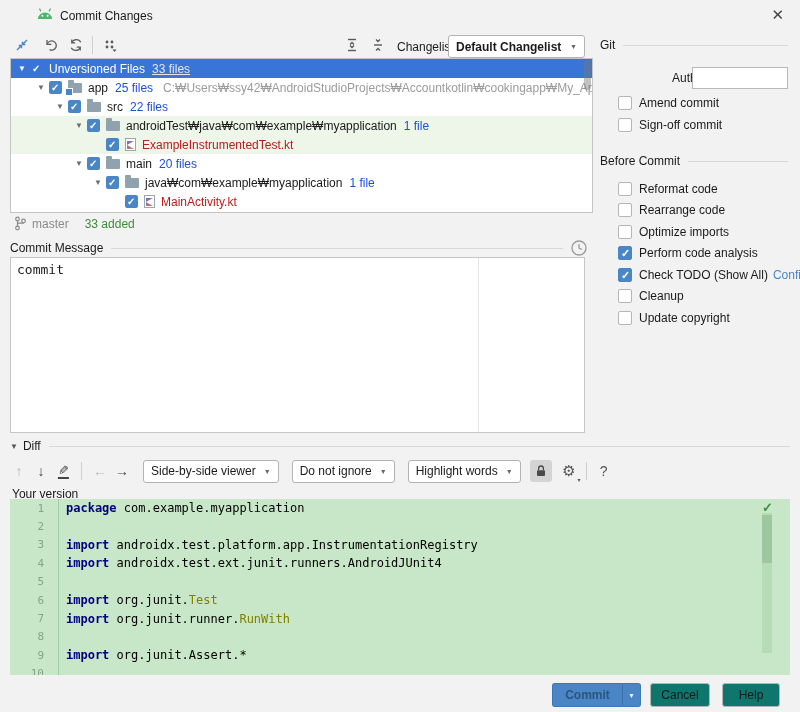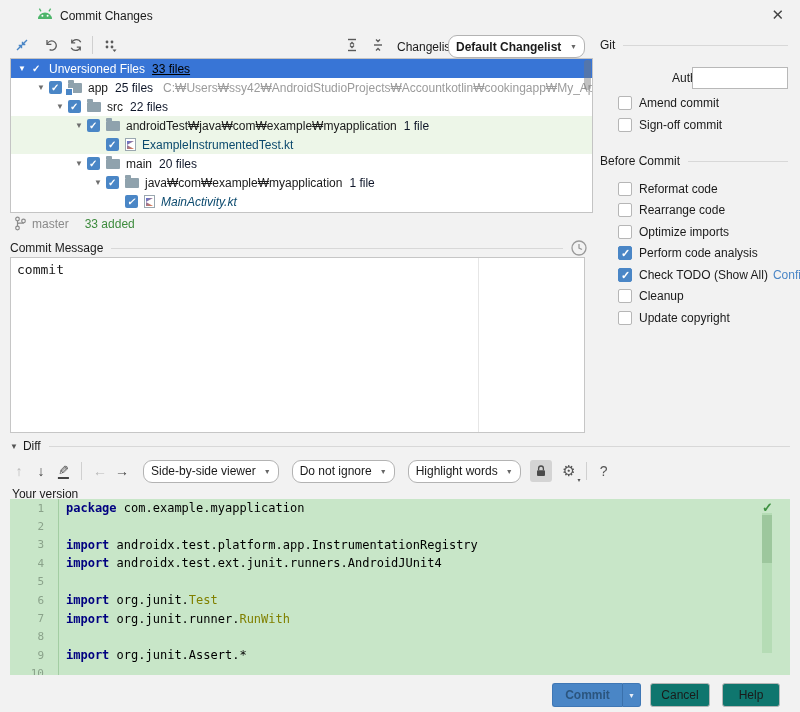--- a/index.html
+++ b/index.html
@@ -11,21 +11,21 @@
 
   
   .title-text { left:60px; top:9px; }
   .close-x { right:16px; top:6px; font-size:15px; color:#444; cursor:default; }
 
   
   .tbtn { width:24px; height:24px; display:flex; align-items:center; justify-content:center; }
   .vsep { width:1px; height:18px; background:#d0d0d0; }
 
   .combo { display:flex; align-items:center; padding:0 7px; background:#fff;
-           border:1px solid #b3b3b3; border-radius:9px; height:23px; }
+           border:1px solid #b3b3b3; border-radius:3px; height:23px; }
   .combo .val { flex:1; white-space:nowrap; }
   .combo .arr { font-size:7px; color:#666; margin-left:8px; }
 
   
   .tree { left:10px; top:58px; width:583px; height:155px; background:#fff;
           border:1px solid #c4c4c4; overflow:hidden; }
   .trow { display:flex; align-items:center; height:19px; white-space:nowrap; }
   .trow.green { background:#edf6e8; }
   .trow.selected { background:#3875d6; color:#fff; }
   .tarrow { width:10px; margin-right:3px; font-size:8px; color:#6e6e6e; text-align:center; flex:none; }
@@ -41,23 +41,23 @@
   .ficon::before { content:""; position:absolute; top:-3px; left:0; width:6px; height:3px;
                    background:#8fa2ad; border-radius:1px 1px 0 0; }
   .ficon.module::after { content:""; position:absolute; left:-3px; bottom:-3px; width:6px;
                          height:6px; background:#4a86c6; border:1px solid #fff; }
   .kicon { width:11px; height:13px; background:#fff; border:1px solid #9aa7b0; position:relative;
            margin-right:6px; flex:none; }
   .kicon::after { content:""; position:absolute; left:1px; top:2px; width:7px; height:8px;
                   background:linear-gradient(135deg,#5b74d8 0%,#e8793e 100%);
                   clip-path:polygon(0 0,100% 0,0 50%,100% 100%,0 100%); }
   .tlbl {}
-  .trow .file-lbl { color:#0c4a6e; }
-  .tcnt { color:#0f172a; margin-left:7px; }
-  .trow.selected .tcnt { color:#000000;text-decoration:underline; }
+  .trow .file-lbl { color:#b91c1c; }
+  .tcnt { color:#1d4ed8; margin-left:7px; }
+  .trow.selected .tcnt { color:#e5e5e5;text-decoration:underline; }
   .tpth { color:#9b9b9b; margin-left:10px; }
   .tree-thumb { position:absolute; right:1px; top:1px; width:7px; height:30px;
                 background:rgba(120,120,120,.45); border-radius:3px; }
 
   
   .branch { left:14px; top:216px; display:flex; align-items:center; }
   .branch .bname { color:#8a8a8a; margin-left:6px; }
   .branch .badded { color:#3d8b3d; margin-left:16px; }
 
   
@@ -234,21 +234,21 @@
         <span class="tlbl">main</span>
         <span class="tcnt">20 files</span>
       </div>
       <div class="trow " style="padding-left: 82px;">
         <span class="tarrow">▼</span>
         <span class="tcb"></span>
         <span class="ficon"></span>
         <span class="tlbl">java₩com₩example₩myapplication</span>
         <span class="tcnt">1 file</span>
       </div>
-      <div class="trow " style="padding-left: 101px; font-style: italic;">
+      <div class="trow " style="padding-left: 101px;">
         <span class="tspace"></span>
         <span class="tcb"></span>
         <span class="kicon"></span>
         <span class="tlbl file-lbl">MainActivity.kt</span>
       </div>
       <div class="trow " style="padding-left: 63px;">
         <span class="tlbl"></span>
       </div>
     </div>
 

